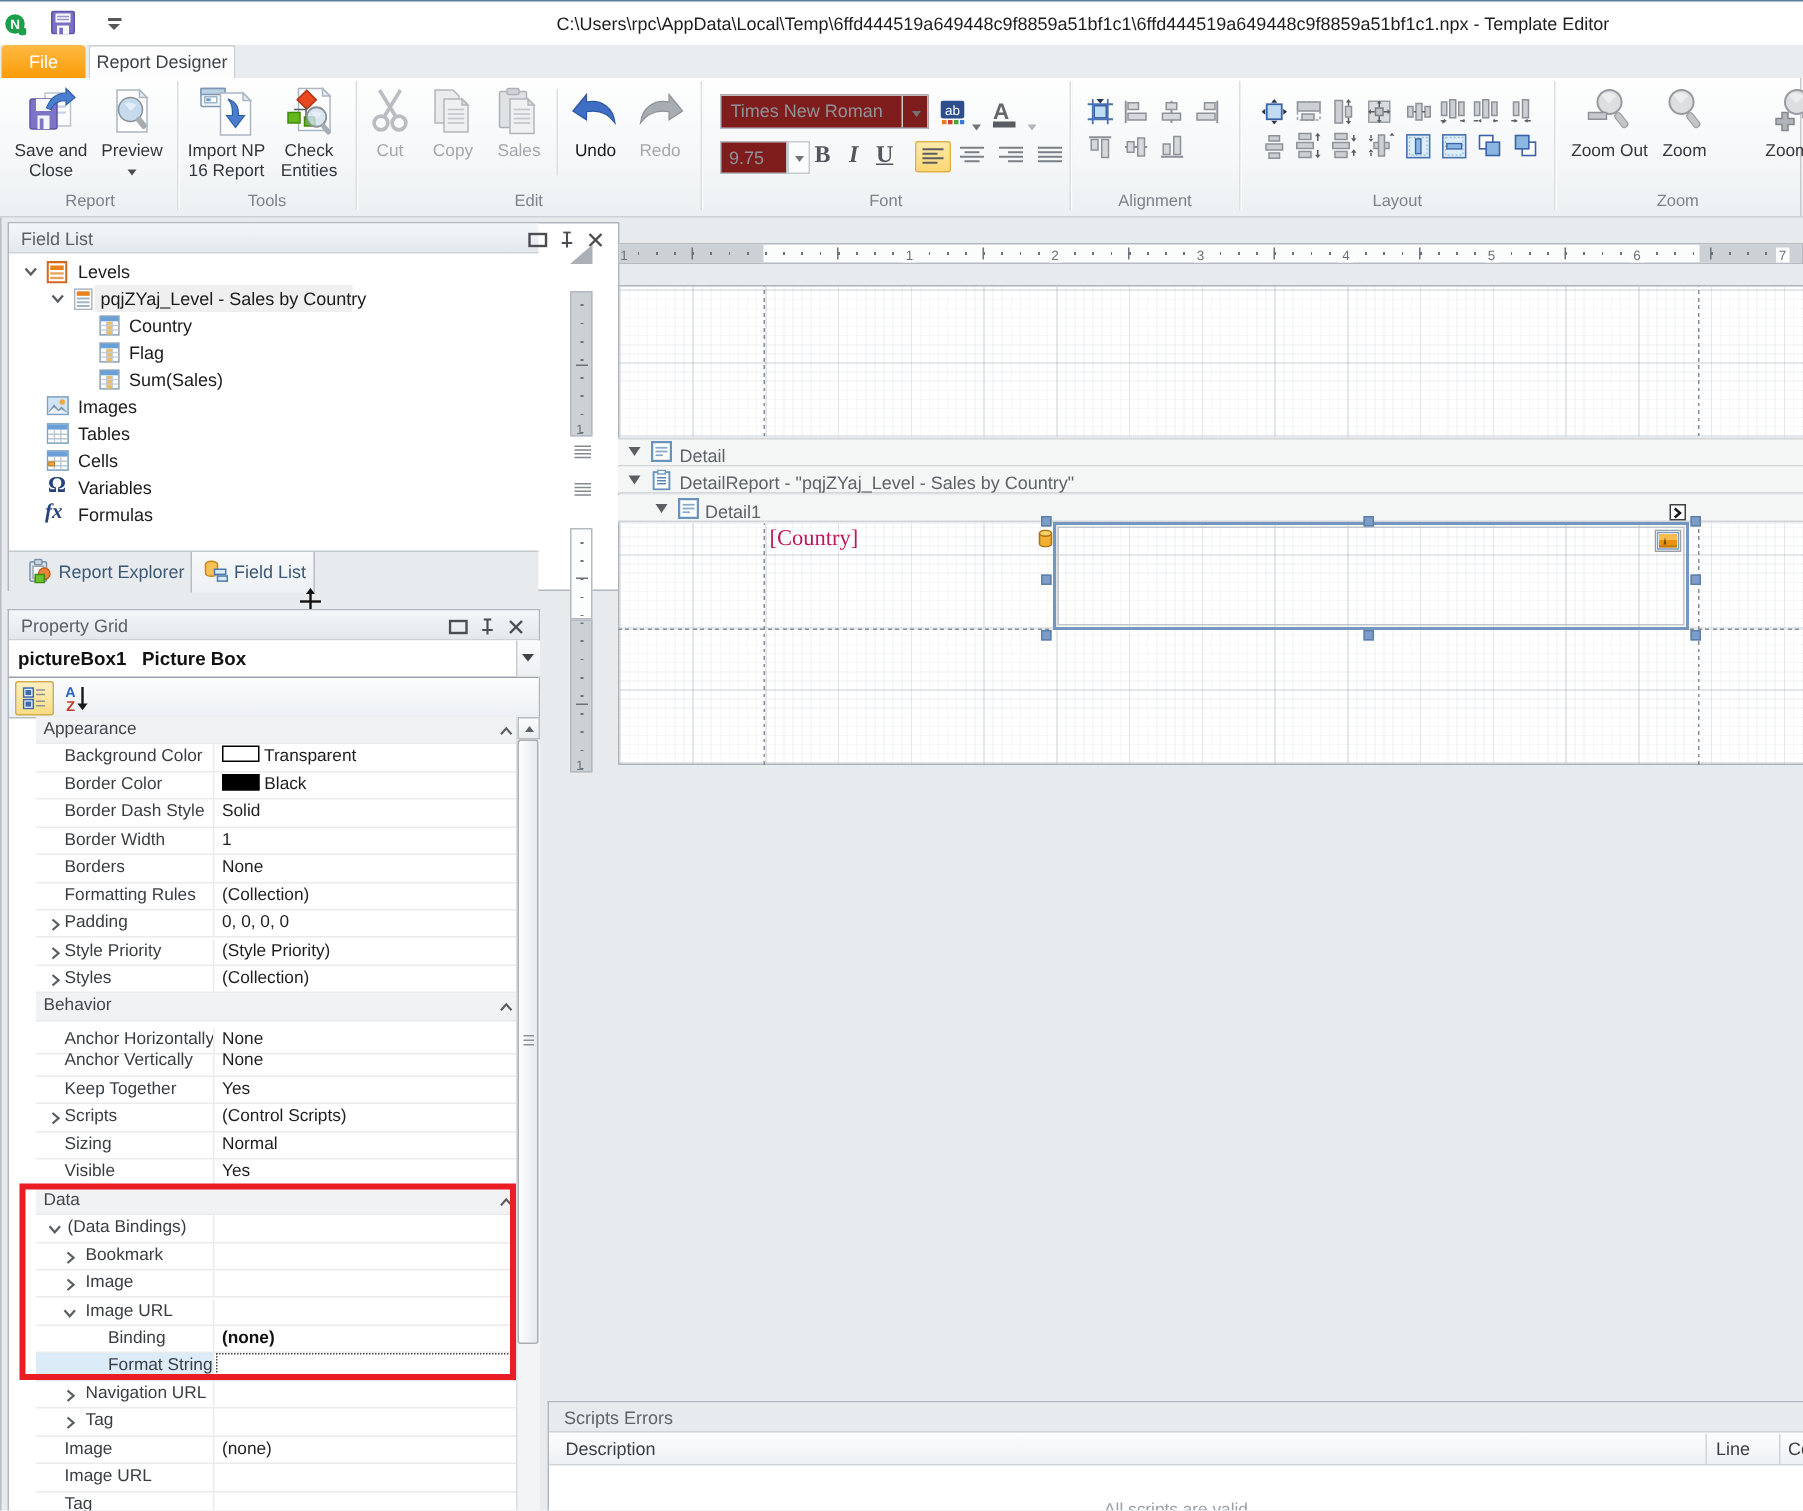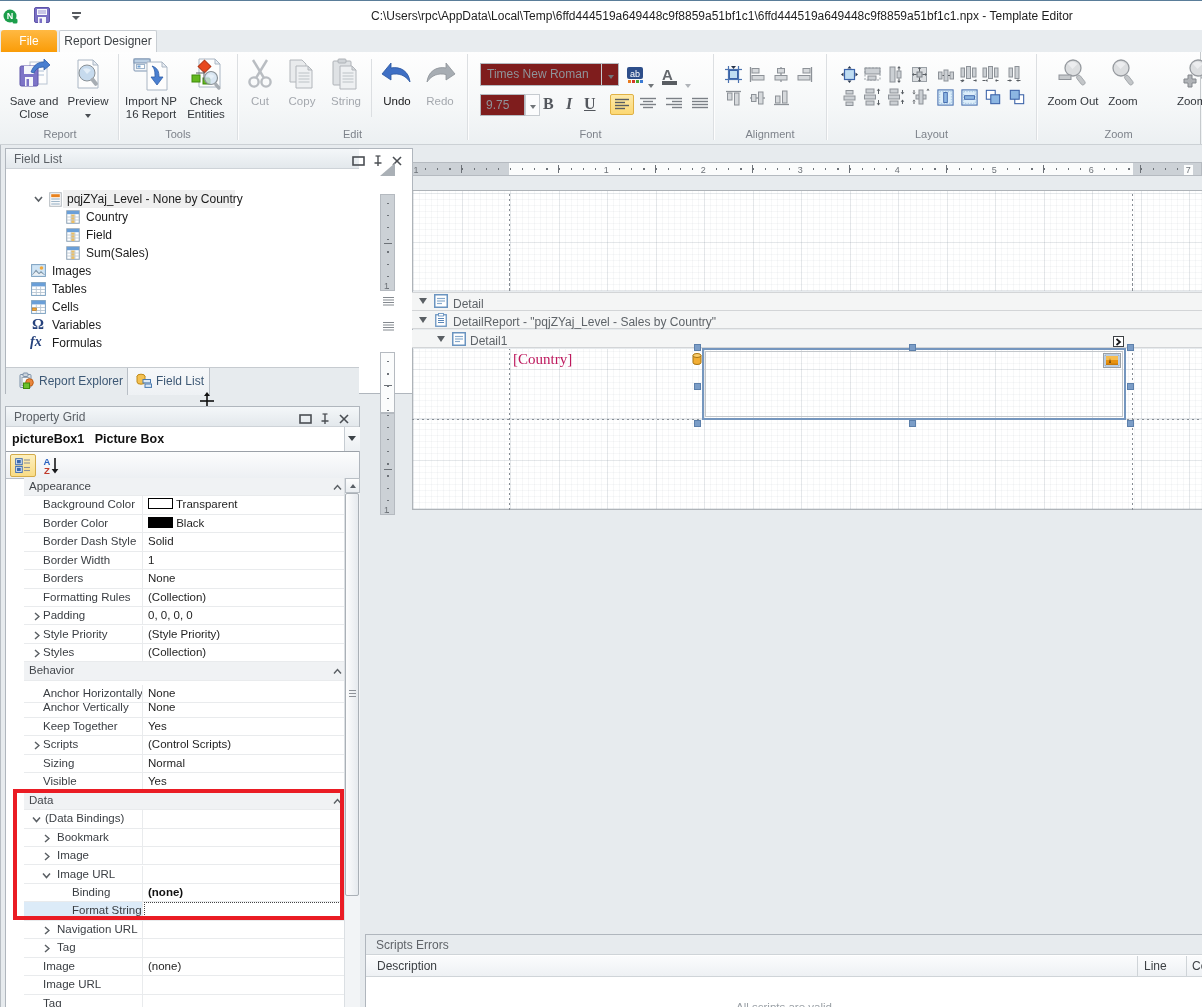--- a/index.html
+++ b/index.html
@@ -180,21 +180,21 @@
       <rect x="8" y="1" width="8" height="4" rx="1" fill="#cfd3d7" stroke="#aeb2b7"></rect>
       <path d="M10 8 L22 8 L26 12 L26 31 L10 31 Z" fill="#eef0f2" stroke="#b2b6bb"></path>
       <path d="M22 8 L22 12 L26 12 Z" fill="#dadde0" stroke="#b2b6bb"></path>
       <g stroke="#c5c9cd" stroke-width="1.2">
           <line x1="12.5" y1="15" x2="23.5" y2="15"></line>
           <line x1="12.5" y1="18" x2="23.5" y2="18"></line>
           <line x1="12.5" y1="21" x2="23.5" y2="21"></line>
           <line x1="12.5" y1="24" x2="23.5" y2="24"></line>
         </g>
     </svg>
-    <span class="tx dis">String</span>
+    <span class="tx dis">Sales</span>
   </div>
   <div class="abs rbtn" style="left:376px;top:56px;width:42px;">
     <svg class="ic" width="36" height="34" viewBox="0 0 36 34">
       <path d="M3 16 L12 5 L12 10 C22 8 30 14 31 24 C26 17 20 15 12 16.5 L12 22 Z" fill="#3e6fc4" stroke="#2a55a0" stroke-width="0.8"></path>
     </svg>
     <span class="tx" style="color:#17181a;">Undo</span>
   </div>
   <div class="abs rbtn" style="left:419px;top:56px;width:42px;">
     <svg class="ic" width="36" height="34" viewBox="0 0 36 34">
       <path d="M33 16 L24 5 L24 10 C14 8 6 14 5 24 C10 17 16 15 24 16.5 L24 22 Z" fill="#a7adb3" stroke="#8d9298" stroke-width="0.8"></path>
@@ -509,35 +509,47 @@
             <path d="M26 1 v7 M22.5 8 h7 M26 8 v3"></path>
             <path d="M23.5 1 h5" stroke-width="1.2"></path>
           </g>
         <g stroke="#4a4e53" stroke-width="1.6">
             <line x1="41" y1="2" x2="49" y2="10"></line>
             <line x1="49" y1="2" x2="41" y2="10"></line>
           </g>
       </svg>
     </div>
 
+    <div class="abs trow" style="top:23px;left:0;width:353px;">
+      <svg class="abs" style="left:10px;top:5px;" width="9" height="8" viewBox="0 0 9 8">
+          <path d="M1 2 L4.5 6 L8 2" stroke="#5a5f64" stroke-width="1.6" fill="none"></path>
+        </svg>
+      <svg class="abs" style="left:25px;top:2px;" width="14" height="15" viewBox="0 0 14 15">
+          <rect x="0.75" y="0.75" width="12.5" height="13.5" fill="#fff" stroke="#d2691e" stroke-width="1.5"></rect>
+          <rect x="2.5" y="3" width="9" height="3" fill="#e8821e"></rect>
+          <rect x="2.5" y="7.5" width="9" height="1.6" fill="#e8a25e"></rect>
+          <rect x="2.5" y="10.5" width="9" height="1.6" fill="#e8a25e"></rect>
+        </svg>
+      <span class="abs" style="left:46px;">Levels</span>
+    </div>
     <div class="abs trow" style="top:41px;left:0;width:353px;">
       <div class="abs" style="left:57px;top:0;width:172px;height:18px;background:#efefef;"></div>
       <svg class="abs" style="left:28px;top:5px;" width="9" height="8" viewBox="0 0 9 8">
           <path d="M1 2 L4.5 6 L8 2" stroke="#5a5f64" stroke-width="1.6" fill="none"></path>
         </svg>
       <svg class="abs" style="left:43px;top:2px;" width="13" height="15" viewBox="0 0 13 15">
           <rect x="0.75" y="0.75" width="11.5" height="13.5" fill="#fff" stroke="#b0b6bc" stroke-width="1"></rect>
           <rect x="2.2" y="2.2" width="8.6" height="3" fill="#e8821e"></rect>
           <g stroke="#9fb6c8" stroke-width="1.2">
             <line x1="2.2" y1="7" x2="10.8" y2="7"></line>
             <line x1="2.2" y1="9.5" x2="10.8" y2="9.5"></line>
             <line x1="2.2" y1="12" x2="10.8" y2="12"></line>
           </g>
         </svg>
-      <span class="abs" style="left:61px;">pqjZYaj_Level - None by Country</span>
+      <span class="abs" style="left:61px;">pqjZYaj_Level - Sales by Country</span>
     </div>
     <div class="abs trow" style="top:59px;left:0;width:353px;padding-left:48px;">
       <svg class="abs" style="left:60px;top:2px;" width="14" height="14" viewBox="0 0 14 14">
           <rect x="0.75" y="0.75" width="12.5" height="12.5" fill="#fff" stroke="#8aa0b4"></rect>
           <rect x="1" y="1" width="12" height="3.2" fill="#6a9fd8"></rect>
           <rect x="5" y="4.5" width="3.8" height="8.5" fill="#ecbe62"></rect>
           <g stroke="#c3cdd6" stroke-width="0.9">
             <line x1="1" y1="7" x2="13" y2="7"></line>
             <line x1="1" y1="10" x2="13" y2="10"></line>
             <line x1="5" y1="4.5" x2="5" y2="13"></line>
@@ -551,21 +563,21 @@
           <rect x="0.75" y="0.75" width="12.5" height="12.5" fill="#fff" stroke="#8aa0b4"></rect>
           <rect x="1" y="1" width="12" height="3.2" fill="#6a9fd8"></rect>
           <rect x="5" y="4.5" width="3.8" height="8.5" fill="#ecbe62"></rect>
           <g stroke="#c3cdd6" stroke-width="0.9">
             <line x1="1" y1="7" x2="13" y2="7"></line>
             <line x1="1" y1="10" x2="13" y2="10"></line>
             <line x1="5" y1="4.5" x2="5" y2="13"></line>
             <line x1="9" y1="4.5" x2="9" y2="13"></line>
           </g>
         </svg>
-      <span class="abs" style="left:80px;">Field</span>
+      <span class="abs" style="left:80px;">Flag</span>
     </div>
     <div class="abs trow" style="top:95px;left:0;width:353px;">
       <svg class="abs" style="left:60px;top:2px;" width="14" height="14" viewBox="0 0 14 14">
           <rect x="0.75" y="0.75" width="12.5" height="12.5" fill="#fff" stroke="#8aa0b4"></rect>
           <rect x="1" y="1" width="12" height="3.2" fill="#6a9fd8"></rect>
           <rect x="5" y="4.5" width="3.8" height="8.5" fill="#ecbe62"></rect>
           <g stroke="#c3cdd6" stroke-width="0.9">
             <line x1="1" y1="7" x2="13" y2="7"></line>
             <line x1="1" y1="10" x2="13" y2="10"></line>
             <line x1="5" y1="4.5" x2="5" y2="13"></line>

